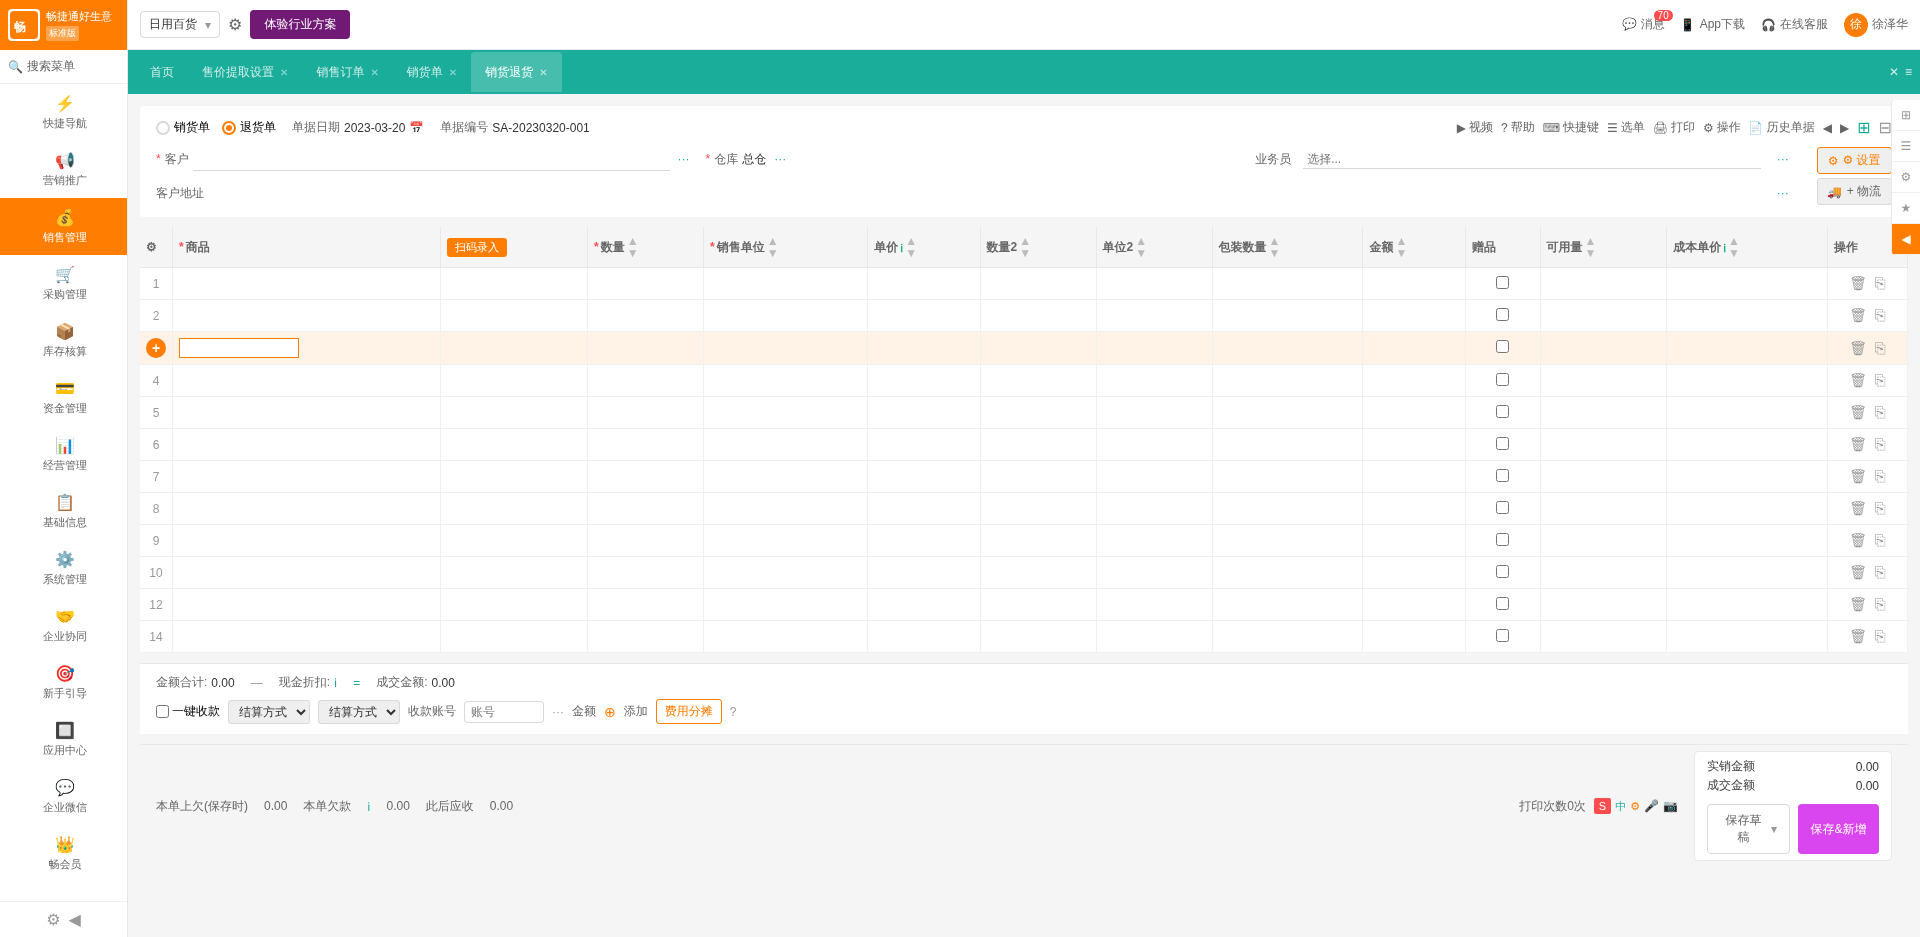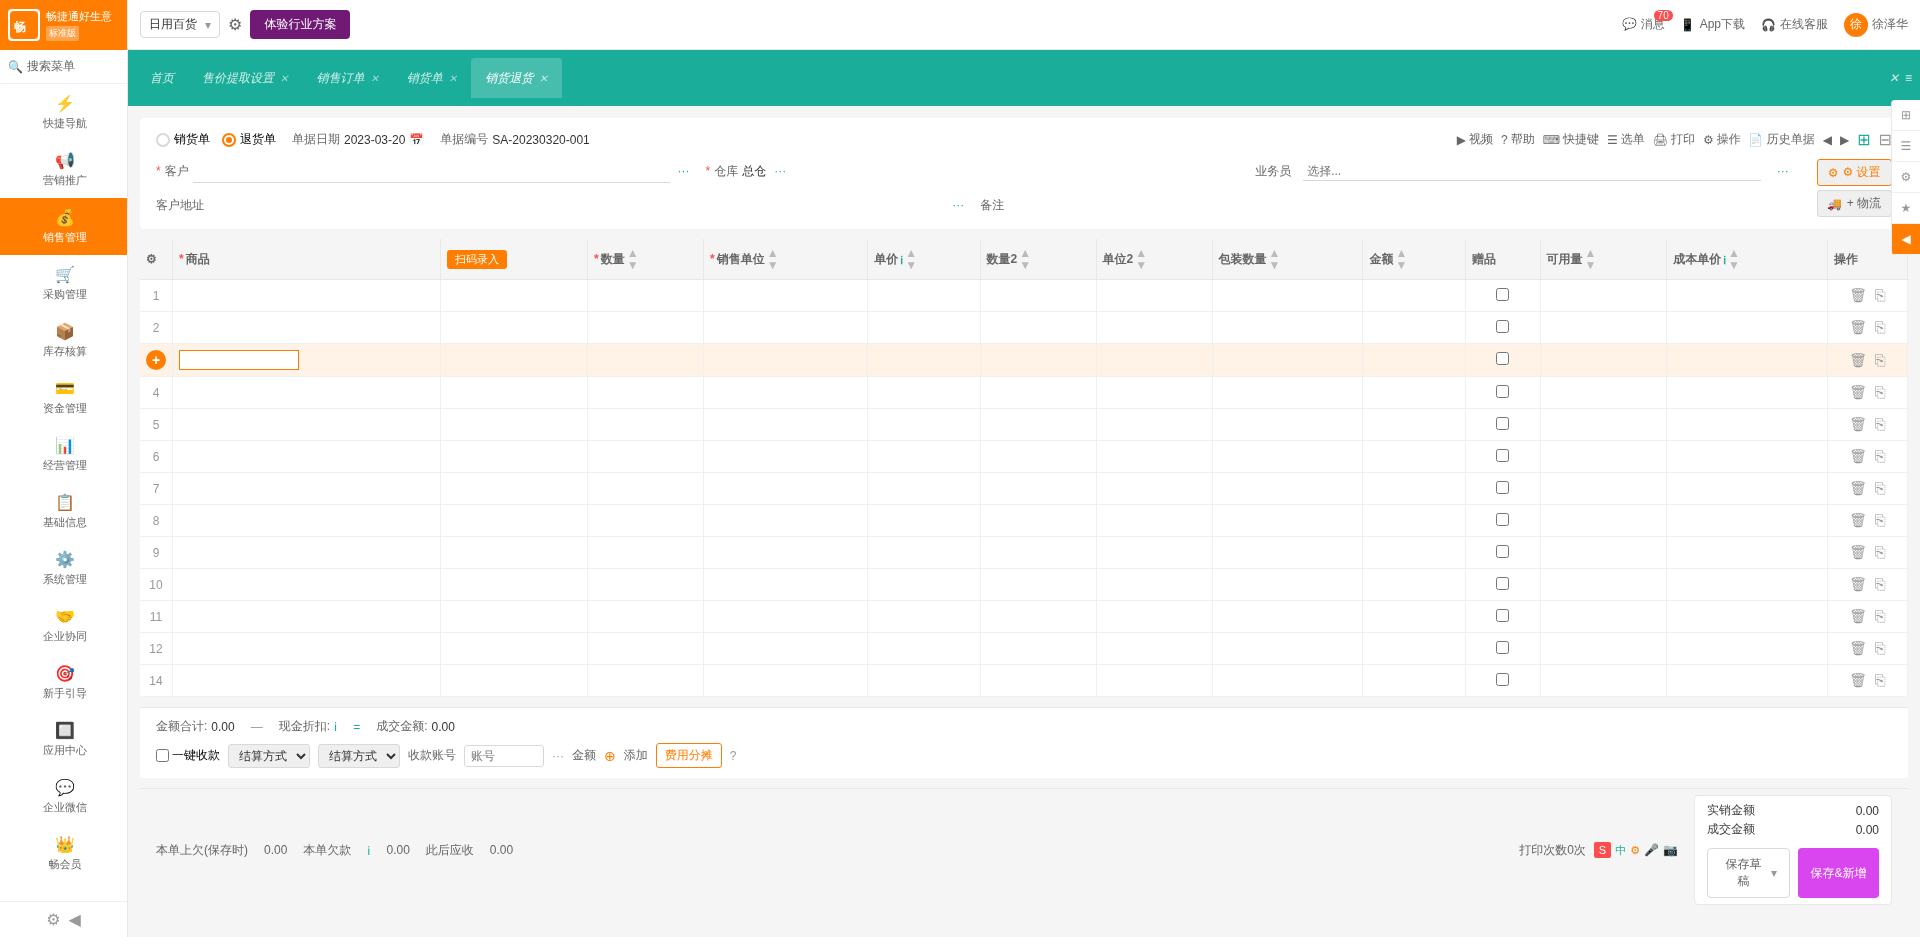--- a/index.html
+++ b/index.html
@@ -31,21 +31,21 @@
     .topbar-select-arrow { color: #999; margin-left: 4px; }
     .topbar-gear { font-size: 16px; color: #666; cursor: pointer; }
     .topbar-btn { background: #701a75; color: #fff; border: none; border-radius: 4px; padding: 6px 14px; cursor: pointer; font-size: 12px; }
     .topbar-right { display: flex; align-items: center; gap: 16px; color: #666; }
     .topbar-right-item { display: flex; align-items: center; gap: 4px; cursor: pointer; }
     .msg-badge { position: relative; display: inline-block; }
     .badge { position: absolute; top: -6px; right: -8px; background: #ff4d4f; color: #fff; border-radius: 10px; padding: 0 4px; font-size: 10px; min-width: 16px; text-align: center; }
     .topbar-avatar { width: 24px; height: 24px; border-radius: 50%; background: #ff7d00; display: flex; align-items: center; justify-content: center; color: #fff; font-size: 12px; }
 
     
-    .tabbar { background: #1aad9a; display: flex; align-items: center; padding: 0 8px; height: 56px; font-style: italic; }
+    .tabbar { background: #1aad9a; display: flex; align-items: center; padding: 0 8px; height: 44px; }
     .tab { display: flex; align-items: center; padding: 0 14px; height: 40px; cursor: pointer; color: rgba(255,255,255,0.8); font-size: 13px; gap: 6px; }
     .tab.active { background: rgba(255,255,255,0.2); color: #fff; border-radius: 4px 4px 0 0; }
     .tab-close { font-size: 10px; opacity: 0.7; }
     .tabbar-close { margin-left: auto; color: rgba(255,255,255,0.8); cursor: pointer; font-size: 16px; display: flex; gap: 6px; }
 
     
     .content { flex: 1; overflow-y: auto; background: #f5f5f5; padding: 12px; display: flex; flex-direction: column; gap: 10px; }
 
     
     .form-card { background: #fff; border-radius: 4px; padding: 12px 16px; }
@@ -349,24 +349,20 @@
               <span class="field-dots">···</span>
             </div>
           </div>
 
           <div style="display:flex;gap:16px;align-items:center;">
             <div style="flex:1;display:flex;align-items:center;gap:4px;">
               <span class="form-label">客户地址</span>
               <div style="flex:1;border-bottom:1px solid transparent;height:24px;min-width:120px;"></div>
               <span class="field-dots">···</span>
             </div>
-            <div style="flex:1;display:flex;align-items:center;gap:4px;">
-              <span class="form-label">备注</span>
-              <div style="flex:1;border-bottom:1px solid transparent;height:24px;"></div>
-            </div>
           </div>
         </div>
 
         <div class="form-right-btns">
           <button class="right-btn orange">
             <span>⚙</span>
             <span>⚙ 设置</span>
           </button>
           <button class="right-btn">
             <span>🚚</span>
@@ -651,39 +647,20 @@
               <td class="checkbox-cell"><input type="checkbox" style=""></td>
               <td></td>
               <td></td>
               <td style="text-align:center;">
         <span class="action-icon">🗑</span>
         <span class="action-icon">⎘</span>
       </td>
             </tr>
             <tr>
               <td class="row-num">10</td>
-              <td></td>
-              <td></td>
-              <td></td>
-              <td></td>
-              <td></td>
-              <td></td>
-              <td></td>
-              <td></td>
-              <td></td>
-              <td class="checkbox-cell"><input type="checkbox" style=""></td>
-              <td></td>
-              <td></td>
-              <td style="text-align:center;">
-        <span class="action-icon">🗑</span>
-        <span class="action-icon">⎘</span>
-      </td>
-            </tr>
-            <tr>
-              <td class="row-num">11</td>
               <td></td>
               <td></td>
               <td></td>
               <td></td>
               <td></td>
               <td></td>
               <td></td>
               <td></td>
               <td></td>
               <td class="checkbox-cell"><input type="checkbox" style=""></td>

